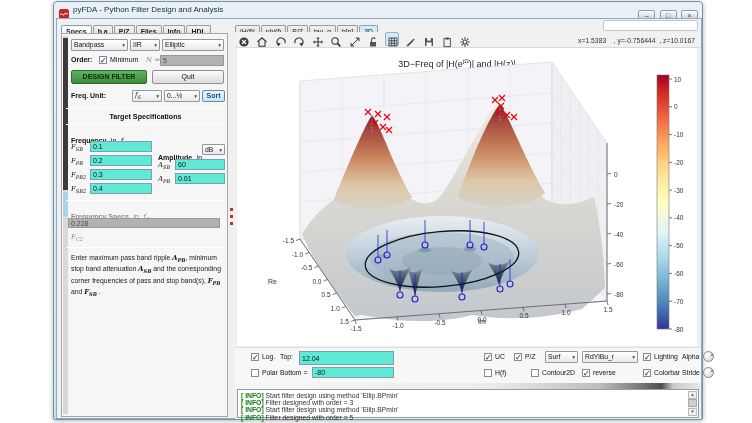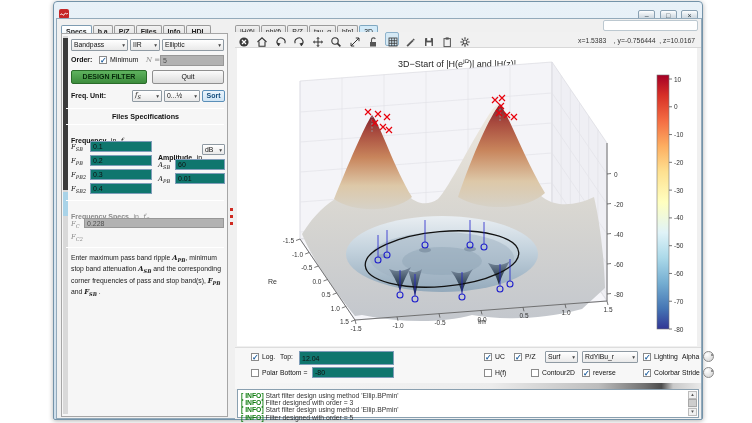--- a/index.html
+++ b/index.html
@@ -15,21 +15,21 @@
   .stab.on{background:linear-gradient(#ffffff,#eef6fb);border-color:#7e9cb2}
   .panel{background:#f6f6f6;border:1px solid #a6a6a6}
   .lbl{font-size:7px;color:#111;white-space:nowrap}
   .b{font-weight:bold}
   .gray{color:#8a8a8a}
   .sel{border:1px solid #8f9aa3;background:linear-gradient(#ffffff,#e9e9e9);height:12px;font-size:6.8px;line-height:10px;color:#111;display:flex;justify-content:space-between;align-items:center;padding:0 2px;border-radius:1px}
   .sel .ar{font-size:5.5px;color:#444;margin-left:2px}
   .btn{border:1px solid #8f8f8f;background:linear-gradient(#fbfbfb,#dcdcdc);font-size:7px;line-height:12px;text-align:center;color:#111;border-radius:2px}
   .btn.green{background:linear-gradient(#5fb35f,#3c8c3c);border-color:#2a6b2a;color:#06290a;font-weight:bold}
   .btn.sort{background:linear-gradient(#eaf4fc,#cfe4f4);border-color:#5b8fb8;color:#154e7d;font-weight:bold}
-  .inp{border:1px solid #7f9db9;background:#0f766e;font-size:7px;padding:0 2px;color:#111;font-family:"Liberation Sans",sans-serif}
+  .inp{border:1px solid #7f9db9;background:#5eead4;font-size:7px;padding:0 2px;color:#111;font-family:"Liberation Sans",sans-serif}
   .inp.dis{background:#b2b2b2;border-color:#979797;color:#4f4f4f}
   .ml{font-family:"DejaVu Serif",serif;font-style:italic;font-size:7px;color:#111}
   .ml sub{font-size:5px}
   .mlg{color:#8a8a8a}
   .cb{width:8px;height:8px;border:1px solid #8a8a8a;background:#fff;font-size:8px;line-height:7px;text-align:center;color:#1c5d9d;display:inline-block;font-weight:bold}
   .sepl{height:1px;background:#d4d4d4;border-bottom:1px solid #fff}
   .info{font-size:6.8px;line-height:1.42;color:#1a1a1a}
   .info .mlseg{font-family:"DejaVu Serif",serif;font-style:italic;font-weight:bold}
   .info sub{font-size:5px}
   
@@ -55,20 +55,21 @@
 <body>
 
 <div class="a win">
   <div class="a titlebar">
     <span class="a" style="left:5px;top:3px">
       <svg width="10" height="10" viewBox="0 0 10 10">
           <rect x="0" y="0" width="10" height="10" rx="2" fill="#c62828"></rect>
           <path d="M1.5,6 C3,2.5 4,8.5 5.5,5 C6.5,2.8 7.5,6.5 8.8,4" stroke="#fff" stroke-width="1" fill="none"></path>
         </svg>
     </span>
+    <span class="a title-text">pyFDA - Python Filter Design and Analysis</span>
     <span class="a" style="right:4px;top:2px;white-space:nowrap">
       <span class="wbtn">–</span>
       <span class="wbtn">□</span>
       <span class="wbtn">×</span>
     </span>
   </div>
 
   <div class="a client">
 
     <div class="a" style="left:4px;top:1px">
@@ -109,21 +110,21 @@
           <span class="ml" style="font-size:6.5px"><span>f</span><sub>S</sub></span>
           <span class="ar">▾</span>
         </div>
       <div class="a sel" style="left:102px;top:56px;width:36px">
           <span>0...½</span>
           <span class="ar">▾</span>
         </div>
       <div class="a btn sort" style="left:140px;top:56px;width:23px;height:12px;line-height:10px">Sort</div>
 
       <div class="a sepl" style="left:4px;top:74px;width:158px"></div>
-      <div class="a lbl b" style="left:0;top:78px;width:167px;text-align:center;font-size:7.2px">Files Specifications</div>
+      <div class="a lbl b" style="left:0;top:78px;width:167px;text-align:center;font-size:7.2px">Target Specifications</div>
       <div class="a sepl" style="left:4px;top:90px;width:158px"></div>
 
       <span class="a" style="left:9px;top:95px"><span class="lbl b">Frequency</span> <span class="lbl">in</span> <span class="ml"><span>f</span><sub>S</sub></span></span>
 
       <span class="a ml" style="left:9px;top:109px"><span>F</span><sub>SB</sub></span>
       <input class="a inp" style="left: 28px; top: 107px; width: 62px; height: 11px;" readonly="" value="0.1">
       <span class="a ml" style="left:9px;top:123px"><span>F</span><sub>PB</sub></span>
       <input class="a inp" style="left: 28px; top: 121px; width: 62px; height: 11px;" readonly="" value="0.2">
       <span class="a ml" style="left:9px;top:137px"><span>F</span><sub>PB2</sub></span>
       <input class="a inp" style="left: 28px; top: 135px; width: 62px; height: 11px;" readonly="" value="0.3">
@@ -137,21 +138,21 @@
         </div>
       <span class="a ml" style="left:96px;top:127px"><span>A</span><sub>SB</sub></span>
       <input class="a inp" style="left: 113px; top: 125px; width: 50px; height: 11px;" readonly="" value="60">
       <span class="a ml" style="left:96px;top:141px"><span>A</span><sub>PB</sub></span>
       <input class="a inp" style="left: 113px; top: 139px; width: 50px; height: 11px;" readonly="" value="0.01">
 
       <div class="a sepl" style="left:4px;top:166px;width:158px"></div>
 
       <span class="a" style="left:9px;top:171px"><span class="lbl b gray">Frequency Specs</span> <span class="lbl gray">in</span> <span class="ml mlg"><span>f</span><sub>S</sub></span></span>
       <span class="a ml mlg" style="left:9px;top:186px"><span>F</span><sub>C</sub></span>
-      <input class="a inp dis" style="left: 22px; top: 184px; width: 140px; height: 10px;" readonly="" value="0.228">
+      <input class="a inp dis" style="left: 6px; top: 184px; width: 152px; height: 10px;" readonly="" value="0.228">
       <span class="a ml mlg" style="left:9px;top:199px"><span>F</span><sub>C2</sub></span>
 
       <div class="a sepl" style="left:4px;top:213px;width:158px"></div>
       <div class="a info" style="left:9px;top:219px;width:150px">Enter maximum pass band ripple <span class="mlseg">A<sub>PB</sub></span>, minimum stop band attenuation <span class="mlseg">A<sub>SB</sub></span> and the corresponding corner frequencies of pass and stop band(s), <span class="mlseg">F<sub>PB</sub></span> and <span class="mlseg">F<sub>SB</sub></span> .</div>
     </div>
 
     <div class="a" style="left:172px;top:14px;width:6px;height:384px">
       <span class="vdot" style="top:175px;left:1px"></span>
         <span class="vdot" style="top:182px;left:1px"></span>
         <span class="vdot" style="top:189px;left:1px"></span>
@@ -214,21 +215,21 @@
               <rect x="4.7" y="1.4" width="3" height="2.2" fill="#555"></rect>
             </svg></span>
         <span class="ticon"><svg width="12" height="12" viewBox="0 0 12 12">
               <circle cx="6" cy="6" r="2" stroke="#444" fill="none" stroke-width="1.1"></circle>
               <path d="M6,1.3 V3 M6,9 V10.7 M1.3,6 H3 M9,6 H10.7 M2.7,2.7 L3.9,3.9 M8.1,8.1 L9.3,9.3 M9.3,2.7 L8.1,3.9 M3.9,8.1 L2.7,9.3" stroke="#444" stroke-width="1.2"></path>
             </svg></span>
         <span class="a coords" style="right:6px;top:5px">x=1.5383    , y=-0.756444  , z=10.0167</span>
       </div>
 
       <div class="a" style="left:2px;top:29px;width:460px;height:298px;background:#fff">
-        <div class="a ptitle" style="left:40px;top:10px;width:360px"><span>3D−Start of |H(e</span><span class="supx">jΩ</span><span>)| and |H(z)|</span></div>
+        <div class="a ptitle" style="left:40px;top:10px;width:360px"><span>3D−Freq of |H(e</span><span class="supx">jΩ</span><span>)| and |H(z)|</span></div>
         <svg id="chart" width="460" height="298" style="position:absolute;left:0;top:0">
           <defs>
             <linearGradient id="gPeak" x1="0" y1="0" x2="0" y2="1">
               <stop offset="0" stop-color="#7e1f2d"></stop>
                 <stop offset="0.18" stop-color="#a84a3e"></stop>
                 <stop offset="0.45" stop-color="#c8855c"></stop>
                 <stop offset="0.75" stop-color="#ddc8a8"></stop>
                 <stop offset="1" stop-color="#d6d2c8"></stop>
             </linearGradient>
             <linearGradient id="gBase" x1="0" y1="0" x2="0" y2="1">

